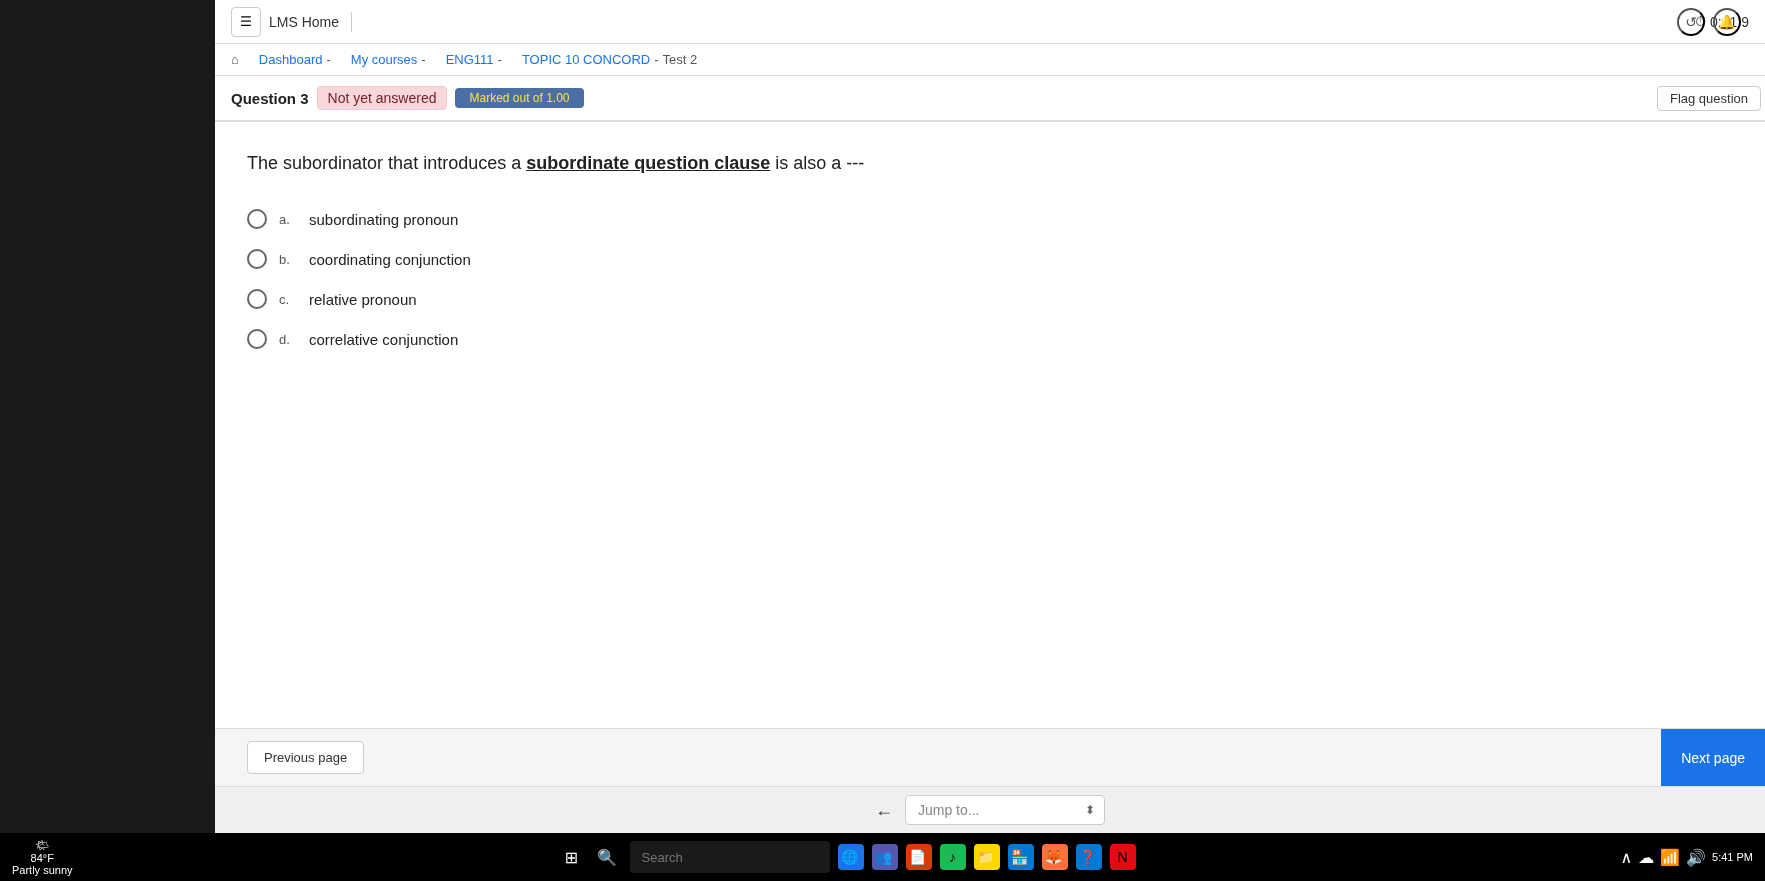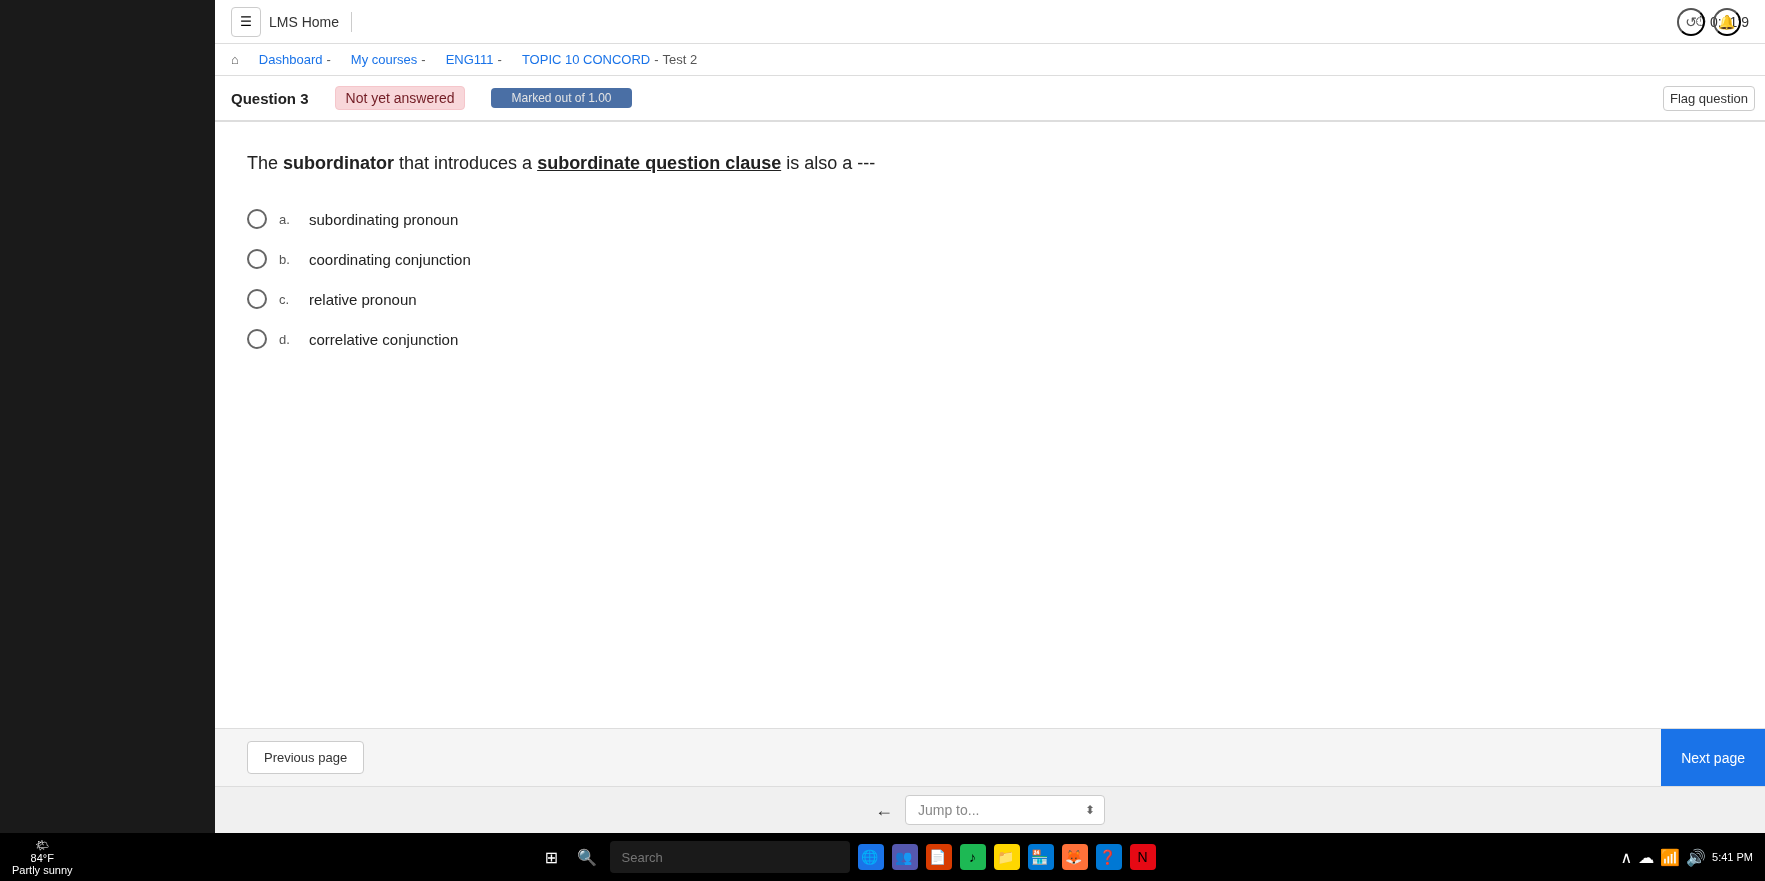--- a/index.html
+++ b/index.html
@@ -110,54 +110,54 @@
       padding-left: 16px;
     }
 
     
     .question-header {
       background: #fff;
       border-bottom: 2px solid #ddd;
       display: flex;
       align-items: center;
       padding: 10px 16px;
-      gap: 26px;
+      gap: 8px;
       position: relative;
     }
 
     .question-label {
       font-size: 15px;
       font-weight: 700;
       color: #222;
     }
 
     .badge-not-answered {
       background: #f8d7da;
       color: #721c24;
       border: 1px solid #f5c6cb;
       border-radius: 4px;
       padding: 3px 10px;
       font-size: 14px;
     }
 
     .badge-marked {
       background: #4a6fa5;
-      color: #e5e5e5;
-      border-radius: 4px;
-      padding: 3px 20px;
+      color: #fde047;
+      border-radius: 4px;
+      padding: 3px 14px;
       font-size: 12px;
     }
 
     .flag-question-btn {
       position: absolute;
-      right: 10px;
+      right: 4px;
       background: #fff;
       border: 1px solid #ccc;
       border-radius: 4px;
-      padding: 4px 6px;
+      padding: 4px 12px;
       font-size: 13px;
       cursor: pointer;
       color: #333;
     }
 
     
     .question-body {
       flex: 1;
       background: #fff;
       padding: 28px 32px;
@@ -165,21 +165,21 @@
     }
 
     .question-text {
       font-size: 18px;
       color: #222;
       margin-bottom: 32px;
       line-height: 1.5;
     }
 
     .question-text .bold {
-      font-weight: 700;
+      font-weight: 400;
     }
 
     .question-text .bold-underline {
       font-weight: 700;
       text-decoration: underline;
     }
 
     
     .options-list {
       list-style: none;
@@ -337,21 +337,21 @@
       font-size: 16px;
     }
 
     .taskbar-search {
       background: rgba(255,255,255,0.1);
       border: none;
       border-radius: 4px;
       color: #d946ef;
       padding: 4px 12px;
       font-size: 13px;
-      width: 240px;
+      width: 200px;
       height: 32px;
     }
 
     .taskbar-right {
       display: flex;
       align-items: center;
       gap: 6px;
       color: #fff;
     }
 

